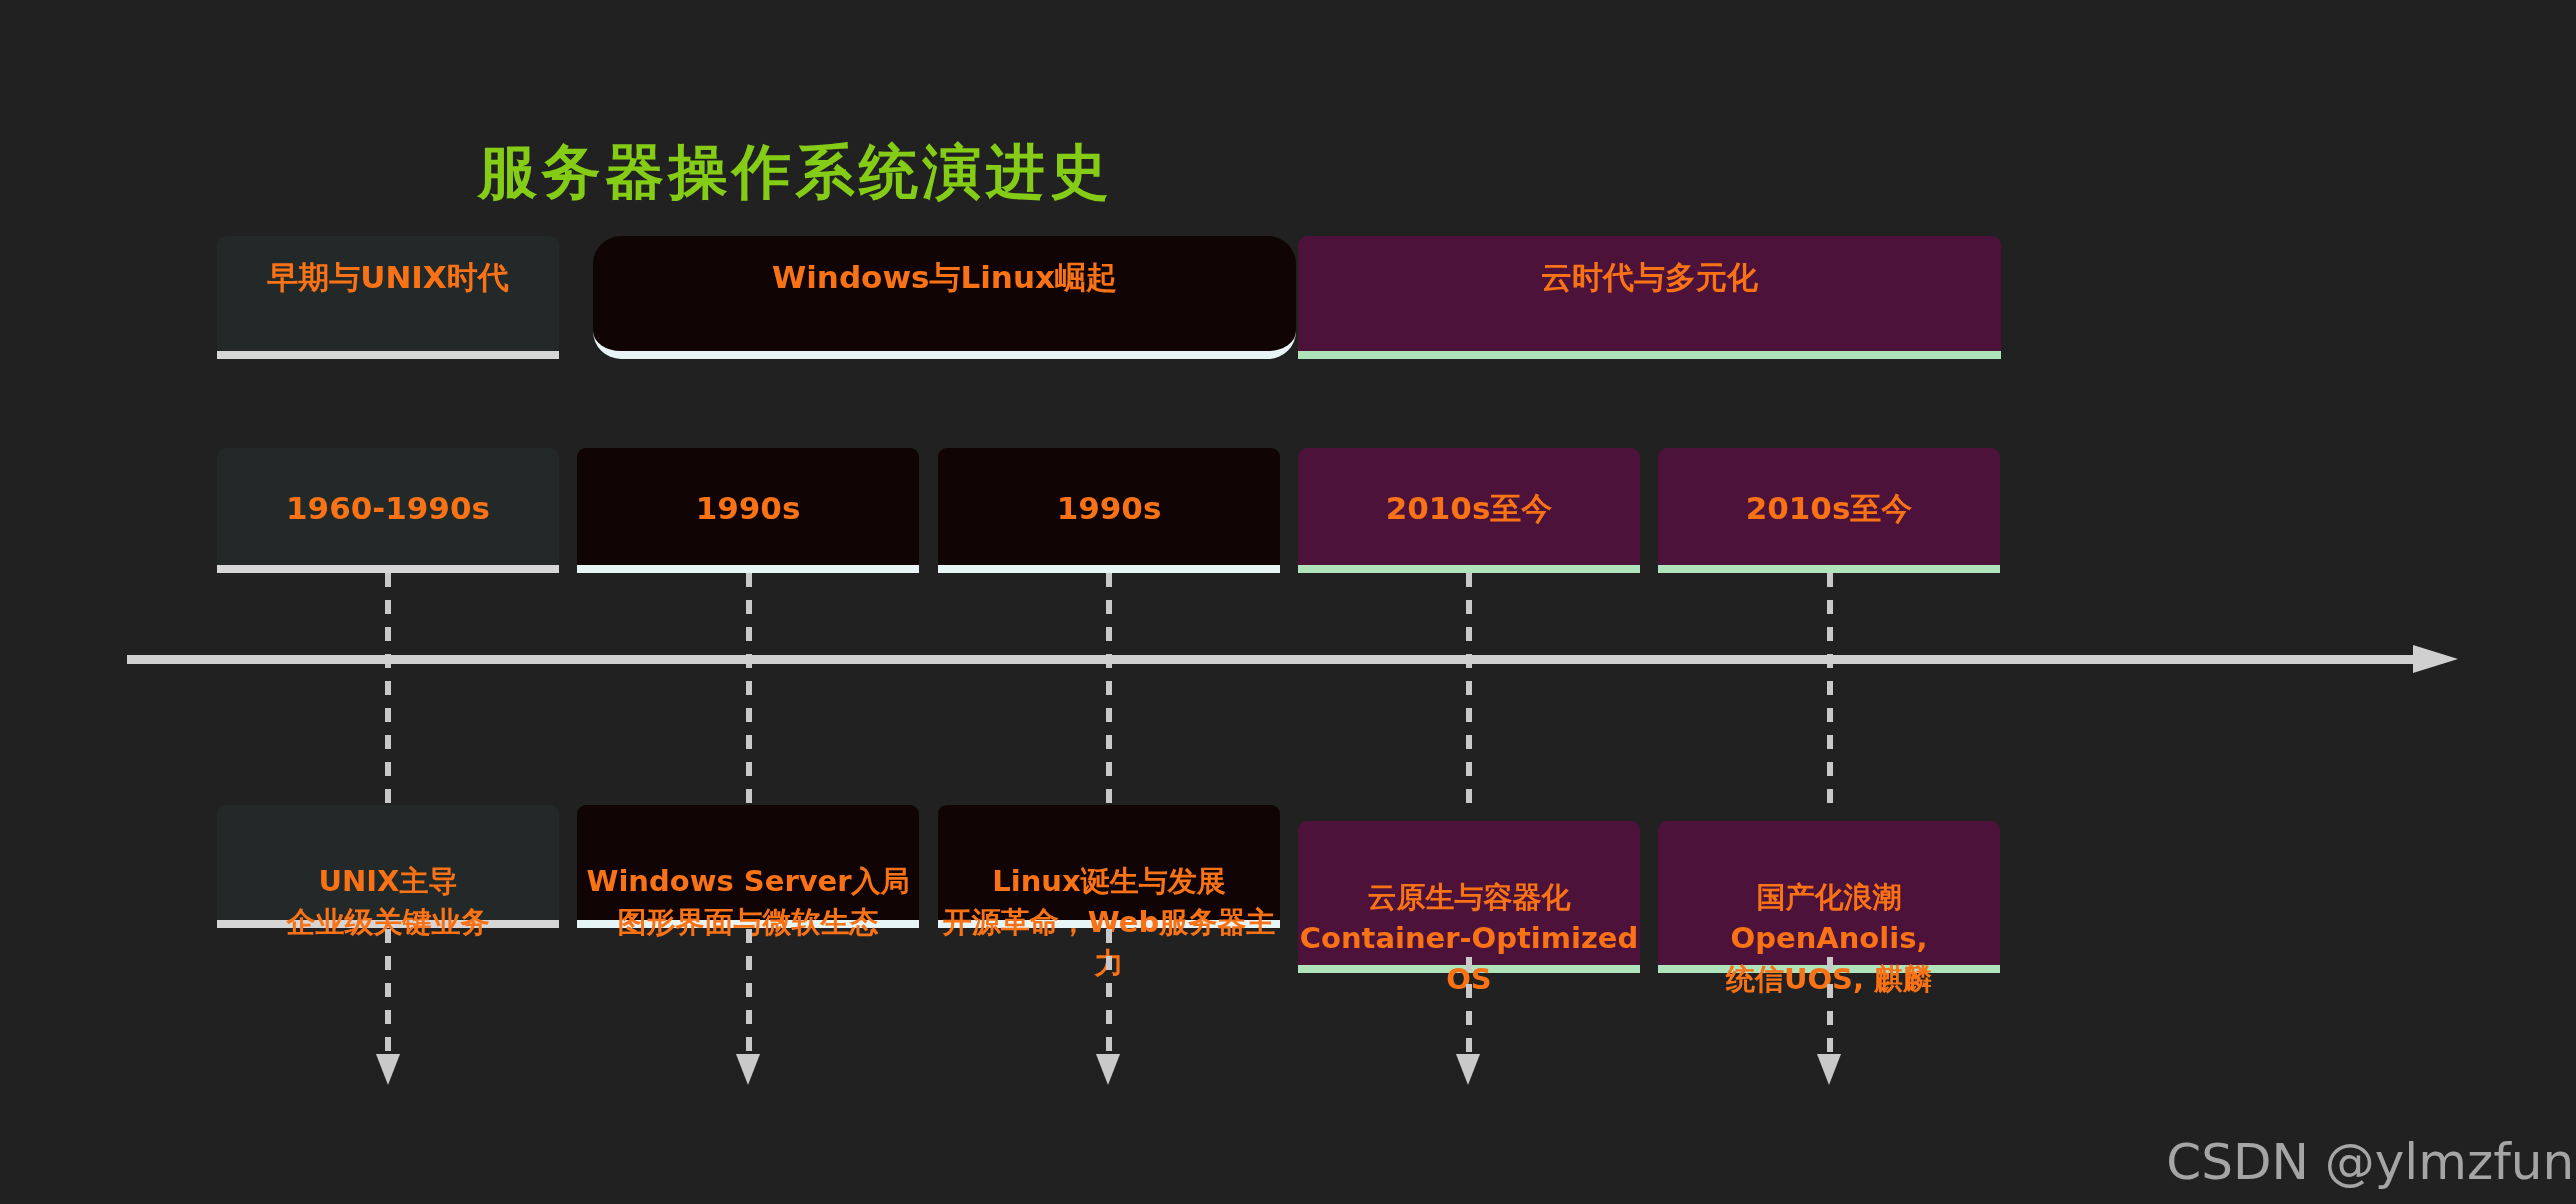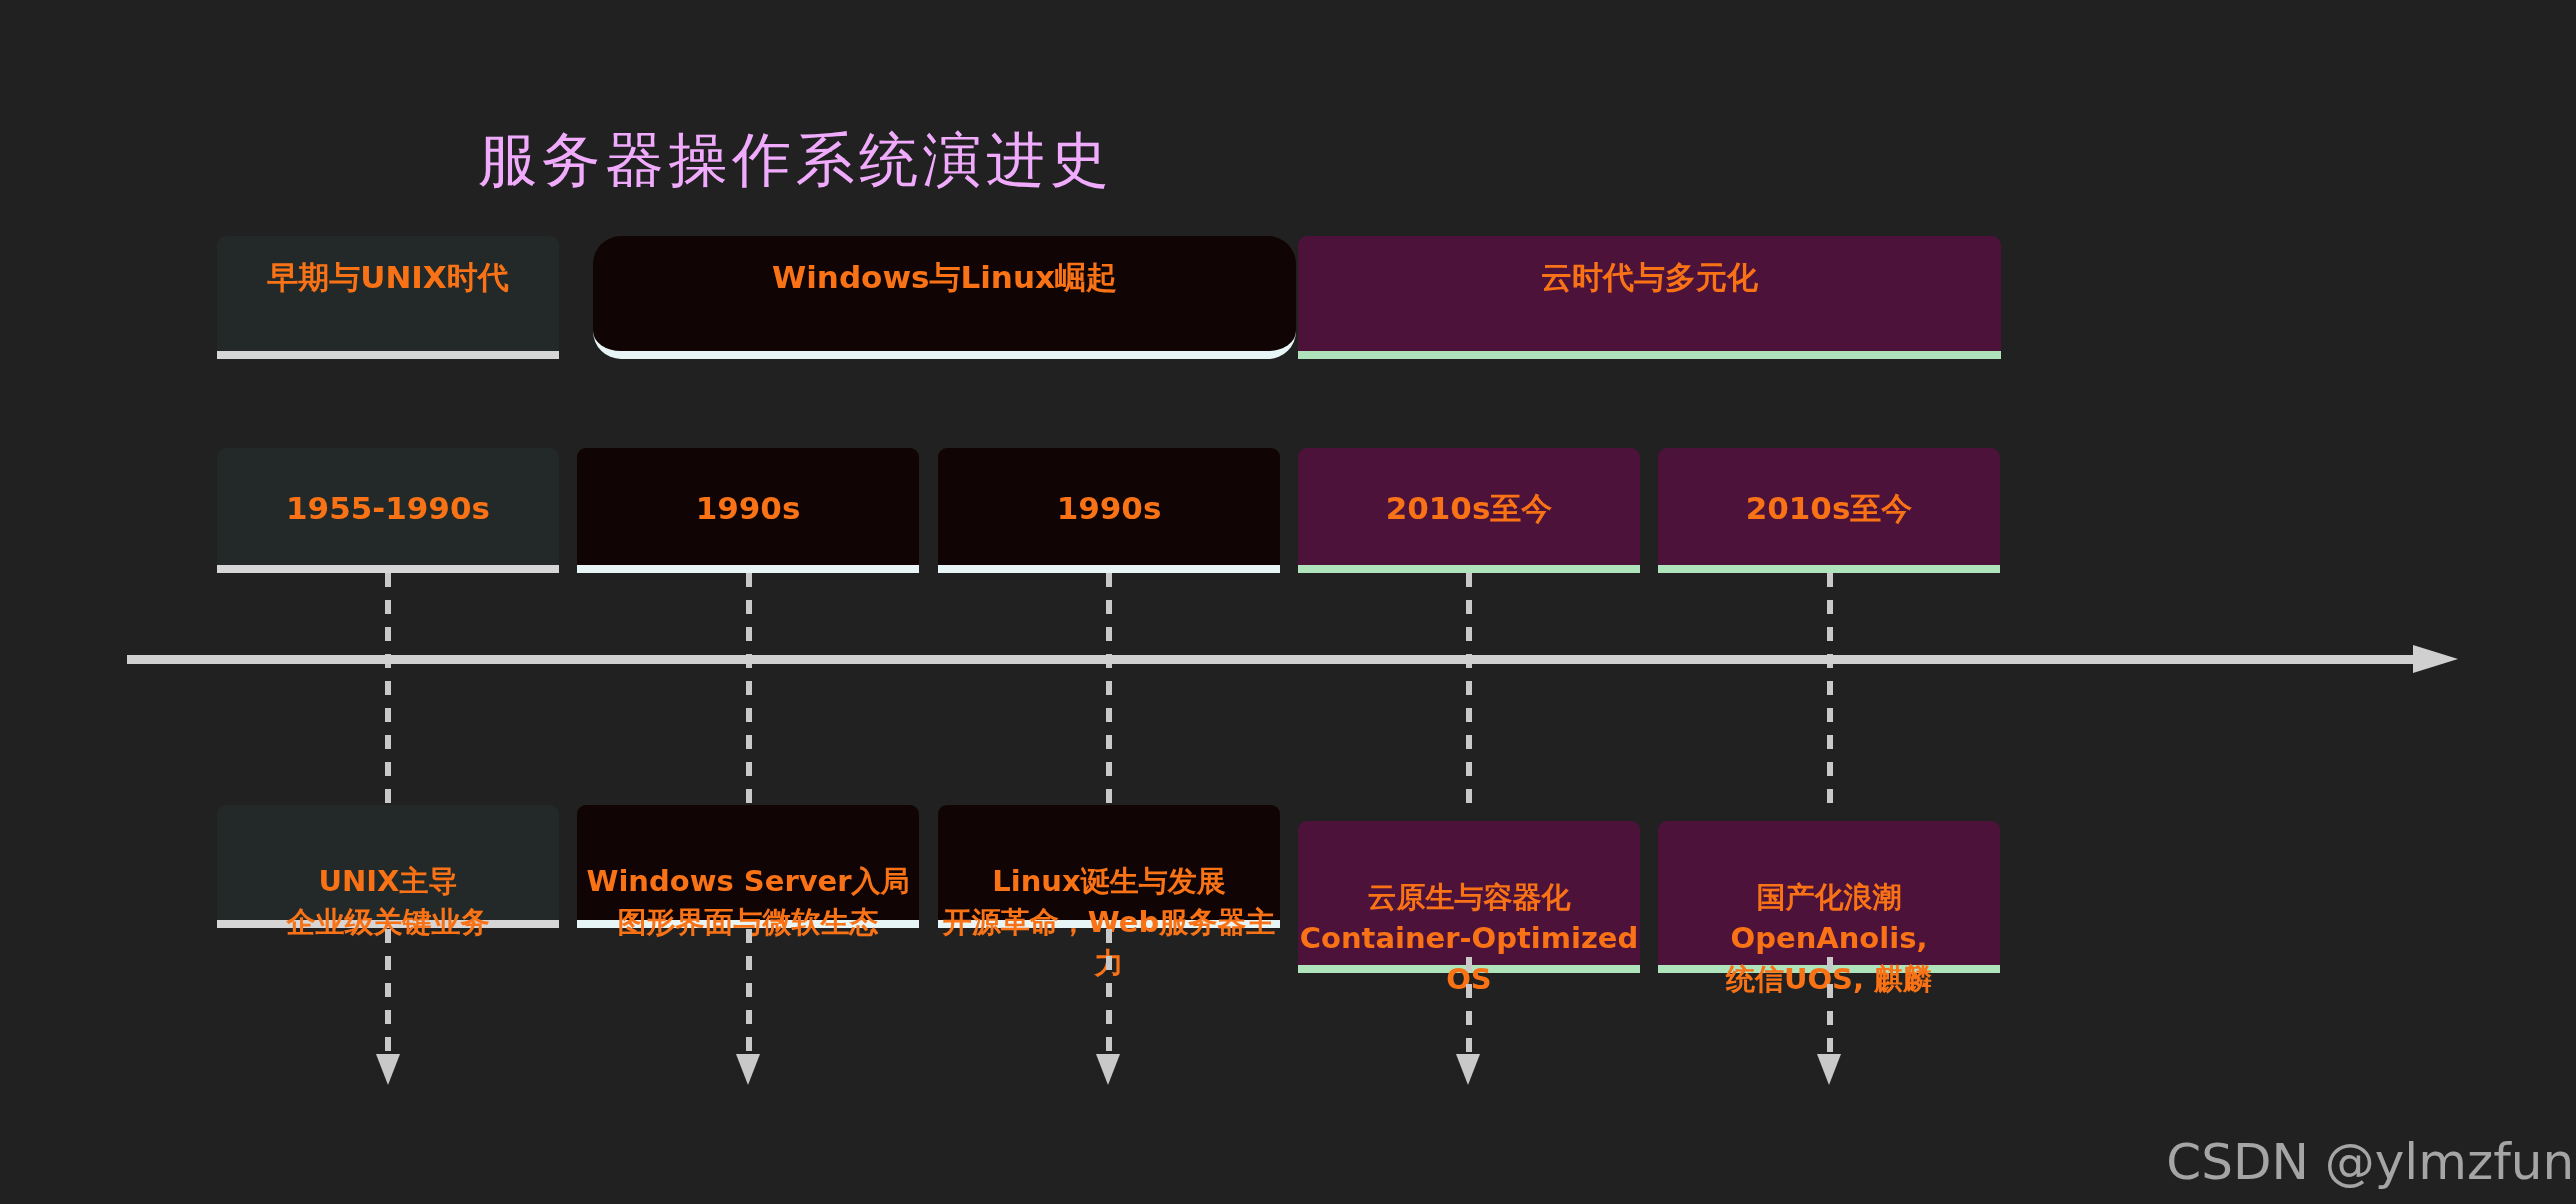--- a/index.html
+++ b/index.html
@@ -5,22 +5,22 @@
   html,body{margin:0;padding:0;background:#212121;}
   *{box-sizing:border-box;}
   #canvas{
     position:relative;
     width:2576px;height:1204px;
     background:#212121;
     overflow:hidden;
     font-family:"DejaVu Sans","Liberation Sans",sans-serif;
   }
   .title{
-    position:absolute;left:478px;top:121px;
-    font-size:59px;font-weight:400;color:#f0abfc;
+    position:absolute;left:478px;top:133px;
+    font-size:59px;font-weight:700;color:#84cc16;
     letter-spacing:4.5px;white-space:nowrap;
   }
   .box{
     position:absolute;
     border-radius:9px 9px 0 0;
     text-align:center;
     color:#f97316;
     font-weight:700;
   }
   .theme-gray{background:#232928;border-bottom:8px solid #d6d6d6;}
@@ -82,21 +82,21 @@
     <span>早期与UNIX时代</span>
   </div>
   <div class="box era theme-dark c2-3">
     <span>Windows与Linux崛起</span>
   </div>
   <div class="box era theme-purple c4-5">
     <span>云时代与多元化</span>
   </div>
 
   <div class="box datebox theme-gray c1">
-    <span>1955-1990s</span>
+    <span>1960-1990s</span>
   </div>
   <div class="box datebox theme-dark c2">
     <span>1990s</span>
   </div>
   <div class="box datebox theme-dark c3">
     <span>1990s</span>
   </div>
   <div class="box datebox theme-purple c4">
     <span>2010s至今</span>
   </div>

